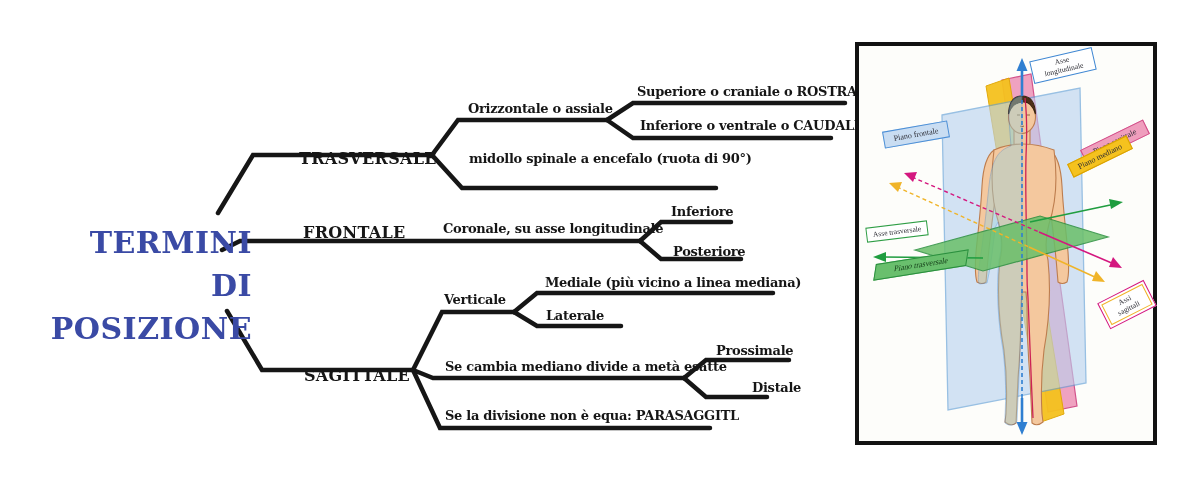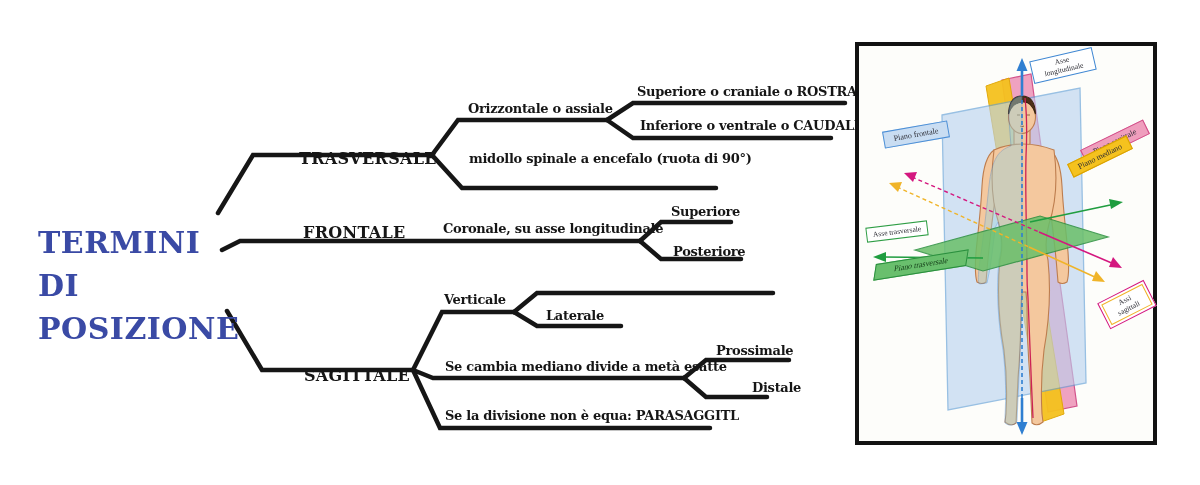--- a/index.html
+++ b/index.html
@@ -3,21 +3,21 @@
 <meta charset="utf-8">
 <style>
   html,body{margin:0;padding:0;background:#fff;}
   .canvas{position:relative;width:1200px;height:485px;background:#ffffff;overflow:hidden;
           font-family:"DejaVu Serif",serif;}
   svg{display:block;}
   .lines-svg{position:absolute;left:0;top:0;}
   .map-text{position:absolute;font-weight:bold;color:#161616;font-size:13px;
             letter-spacing:-0.3px;white-space:nowrap;line-height:15px;}
   .branch-label{font-size:16px;letter-spacing:0.3px;margin-top:24px;}
-  .title{position:absolute;left:38px;top:221px;width:214px;text-align:left;
+  .title{position:absolute;left:38px;top:221px;width:214px;text-align:right;
          color:#3a4aa5;font-size:30px;font-weight:bold;line-height:43px;letter-spacing:0.5px;}
   
   .panel{position:absolute;left:855px;top:42px;width:294px;height:395px;
          border:4px solid #121212;background:#fdfdfa;}
   .fig-svg{position:absolute;left:0;top:0;}
   .fig-label{position:absolute;font-family:"Liberation Serif",serif;color:#2b2b33;
              text-align:center;background:#fff;line-height:1.15;}
   .lbl-asse-long{left:172px;top:8px;width:60px;padding:2px 1px;font-size:7.5px;
                  border:1.5px solid #3f87d2;transform:rotate(-13deg);}
   .lbl-piano-frontale{left:24px;top:80px;width:64px;font-size:8px;line-height:15px;
@@ -67,22 +67,23 @@
 
   <div class="map-text branch-label" style="left:299px;top:127px">TRASVERSALE</div>
   <div class="map-text" style="left:468px;top:101px">Orizzontale o assiale</div>
   <div class="map-text" style="left:637px;top:84px">Superiore o craniale o ROSTRALE</div>
   <div class="map-text" style="left:640px;top:118px">Inferiore o ventrale o CAUDALE</div>
   <div class="map-text" style="left:469px;top:150px;line-height:17.5px">
     <div>midollo spinale a encefalo (ruota di 90°)</div>
   </div>
   <div class="map-text branch-label" style="left:303px;top:201px">FRONTALE</div>
   <div class="map-text" style="left:443px;top:221px">Coronale, su asse longitudinale</div>
-  <div class="map-text" style="left:671px;top:204px">Superiore</div>
+  <div class="map-text" style="left:671px;top:204px">Inferiore</div>
   <div class="map-text" style="left:673px;top:244px">Posteriore</div>
+  <div class="map-text" style="left:545px;top:275px">Mediale (più vicino a linea mediana)</div>
   <div class="map-text" style="left:444px;top:292px">Verticale</div>
   <div class="map-text" style="left:546px;top:308px">Laterale</div>
   <div class="map-text branch-label" style="left:304px;top:344px">SAGITTALE</div>
   <div class="map-text" style="left:445px;top:359px">Se cambia mediano divide a metà esatte</div>
   <div class="map-text" style="left:716px;top:343px">Prossimale</div>
   <div class="map-text" style="left:752px;top:380px">Distale</div>
   <div class="map-text" style="left:445px;top:408px">Se la divisione non è equa: PARASAGGITL</div>
 
   <div class="panel">
     <svg class="fig-svg" width="294" height="395" viewBox="0 0 294 395">

